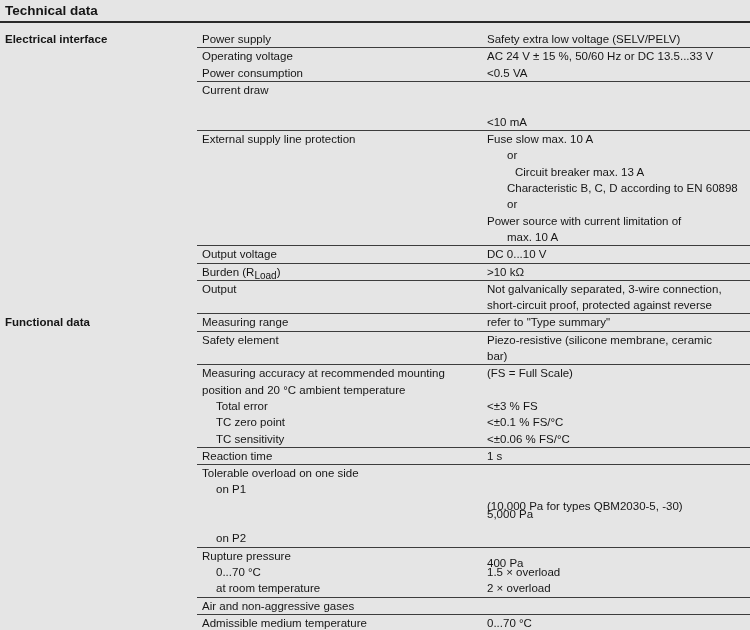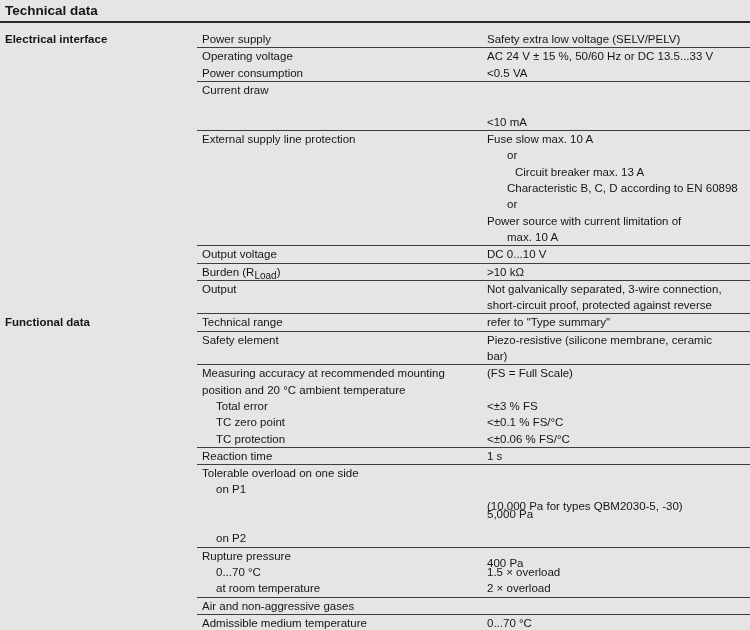--- a/index.html
+++ b/index.html
@@ -119,21 +119,21 @@
           <div class="line">
             <div class="mid-cell"></div>
             <div class="val-cell"><span style="display: inline-block;">short-circuit proof, protected against reverse</span></div>
           </div>
         </div>
       </div>
       <div class="row">
         <div class="left-cell">Functional data</div>
         <div class="row-inner bordered">
           <div class="line">
-            <div class="mid-cell"><span>Technical range</span></div>
+            <div class="mid-cell"><span>Measuring range</span></div>
             <div class="val-cell"><span style="display: inline-block;">refer to "Type summary"</span></div>
           </div>
         </div>
       </div>
       <div class="row">
         <div class="left-cell"></div>
         <div class="row-inner bordered">
           <div class="line">
             <div class="mid-cell"><span>Safety element</span></div>
             <div class="val-cell"><span style="display: inline-block;">Piezo-resistive (silicone membrane, ceramic</span></div>
@@ -157,21 +157,21 @@
           </div>
           <div class="line">
             <div class="mid-cell indent-m"><span>Total error</span></div>
             <div class="val-cell"><span style="display: inline-block;">&lt;±3 % FS</span></div>
           </div>
           <div class="line">
             <div class="mid-cell indent-m"><span>TC zero point</span></div>
             <div class="val-cell"><span style="display: inline-block;">&lt;±0.1 % FS/°C</span></div>
           </div>
           <div class="line">
-            <div class="mid-cell indent-m"><span>TC protection</span></div>
+            <div class="mid-cell indent-m"><span>TC sensitivity</span></div>
             <div class="val-cell"><span style="display: inline-block;">&lt;±0.06 % FS/°C</span></div>
           </div>
         </div>
       </div>
       <div class="row">
         <div class="left-cell"></div>
         <div class="row-inner bordered">
           <div class="line">
             <div class="mid-cell"><span>Reaction time</span></div>
             <div class="val-cell"><span style="display: inline-block;">1 s</span></div>

